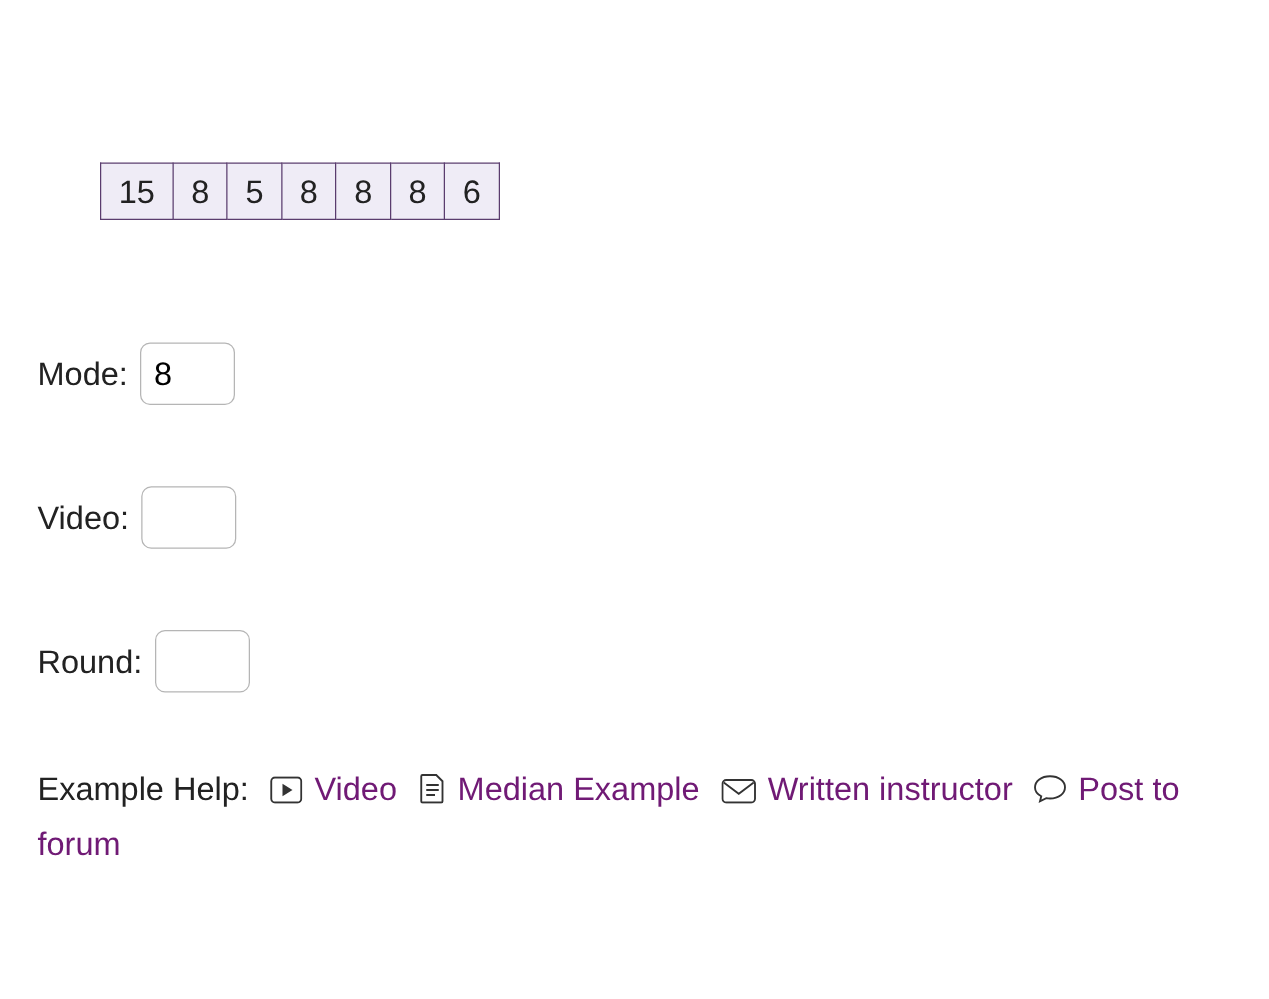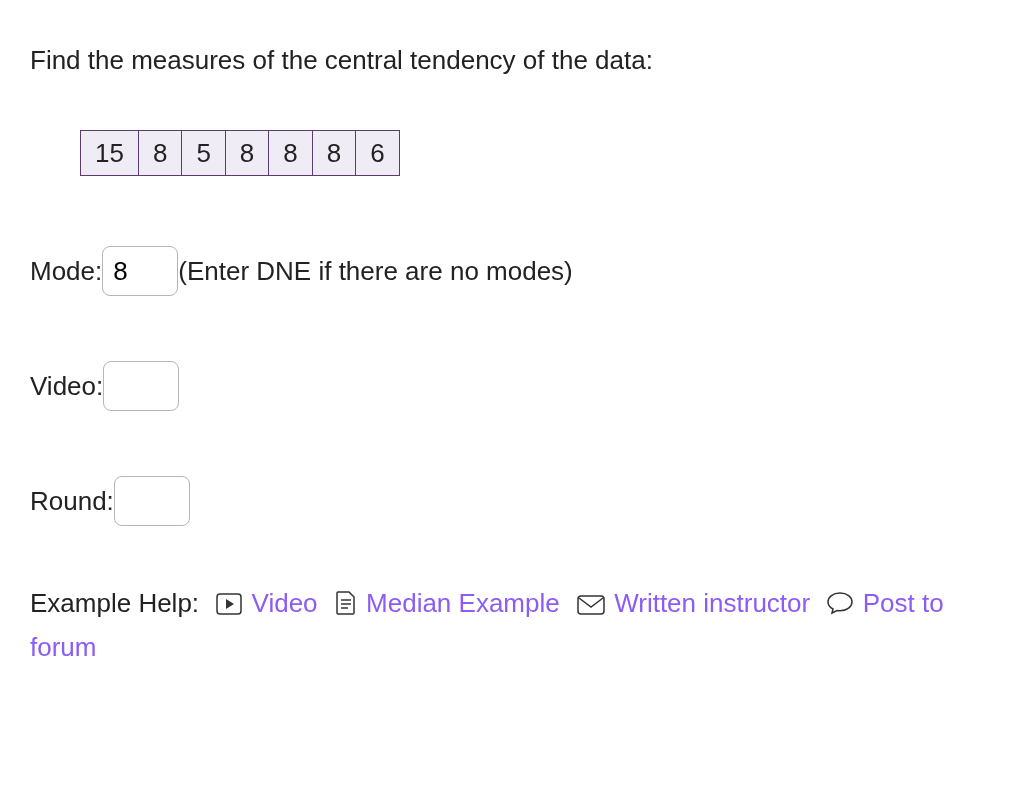--- a/index.html
+++ b/index.html
@@ -12,91 +12,90 @@
     box-sizing: border-box;
     background: #fff;
   }
   .prompt {
     line-height: 1.55;
     margin-bottom: 50px;
   }
   .data-table {
     border-collapse: collapse;
     margin-left: 50px;
-    margin-bottom: 70px;
+    margin-bottom: 98px;
   }
   .data-table td {
     border: 1px solid #5a3c6e;
     background: #efecf6;
     text-align: center;
     height: 40px;
     padding: 2px 14px;
     font-size: 26px;
   }
   .answer-row {
     display: flex;
     align-items: center;
-    gap: 0;
+    gap: 10px;
     margin-bottom: 65px;
     flex-wrap: wrap;
   }
   .answer-input {
     border: 1px solid #b5b5b5;
     border-radius: 8px;
     height: 50px;
     width: 76px;
     font-size: 26px;
     padding: 0 10px;
     box-sizing: border-box;
     font-family: inherit;
   }
   .help-row {
     line-height: 1.7;
     font-size: 26px;
   }
   .help-link {
-    color: #8b5cf6;
+    color: #701a75;
     text-decoration: none;
     cursor: pointer;
   }
   .icon {
     display: inline-block;
     vertical-align: -3px;
     margin-right: 2px;
     margin-left: 10px;
   }
   .icon svg {
     display: block;
   }
 </style>
 </head>
 <body>
 
 <div class="prompt">
-  <span>Find the measures of the central tendency of the data:</span><br>
+  <br>
 </div>
 
 <table class="data-table">
   <tbody>
       <tr>
     <td>15</td>
     <td>8</td>
     <td>5</td>
     <td>8</td>
     <td>8</td>
     <td>8</td>
     <td>6</td>
   </tr>
 </tbody>
   </table>
 
 <div class="answer-row">
   <span>Mode:</span>
   <input class="answer-input" type="text" value="8" style="">
-  <span>(Enter DNE if there are no modes)</span>
 </div>
 
 <div class="answer-row">
   <span>Video:</span>
   <input class="answer-input" type="text" value="" style="">
 </div>
 
 <div class="answer-row" style="margin-bottom:55px;">
   <span>Round:</span>
   <input class="answer-input" type="text" value="" style="">

